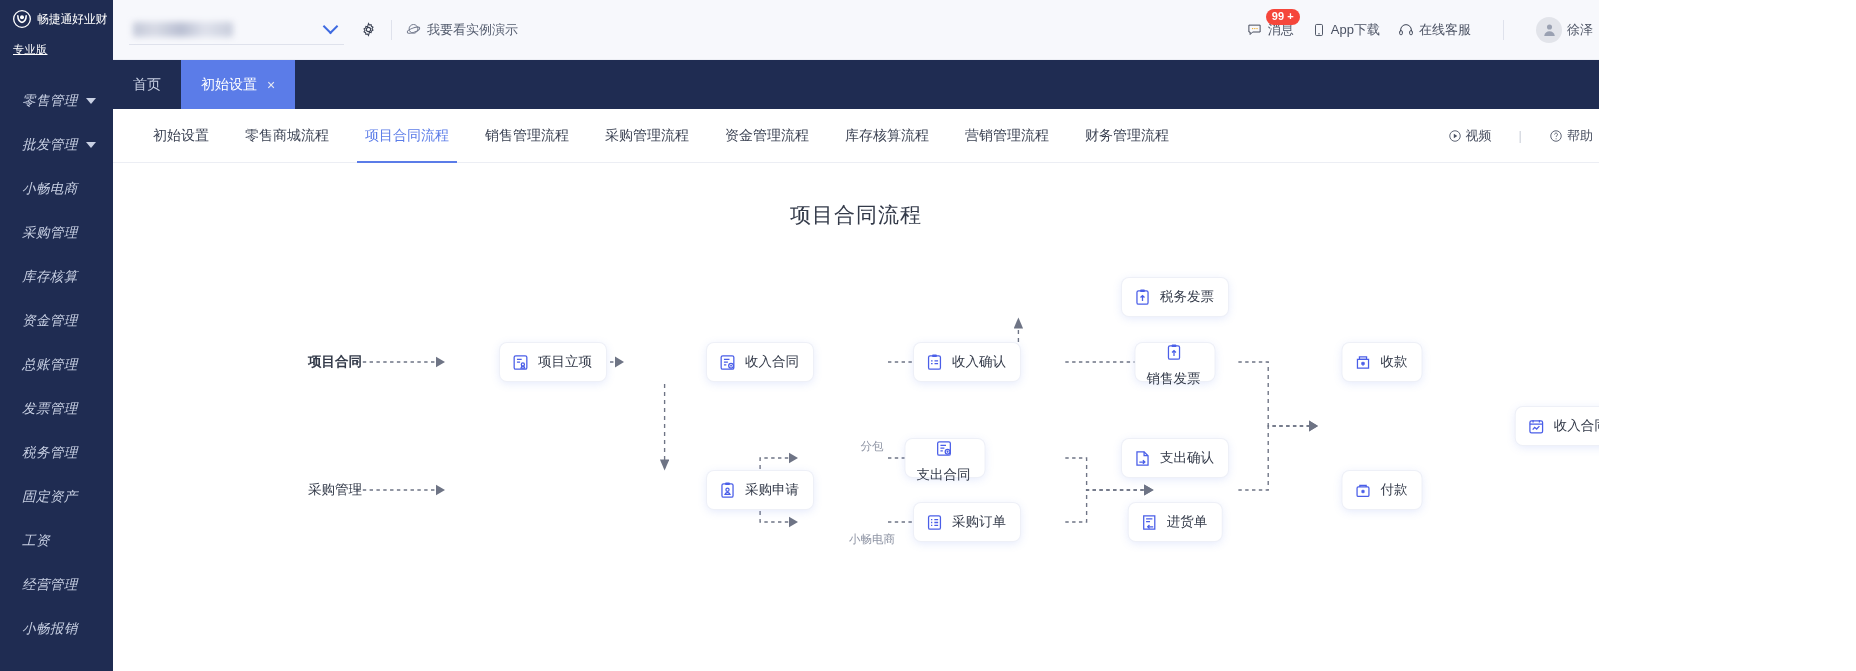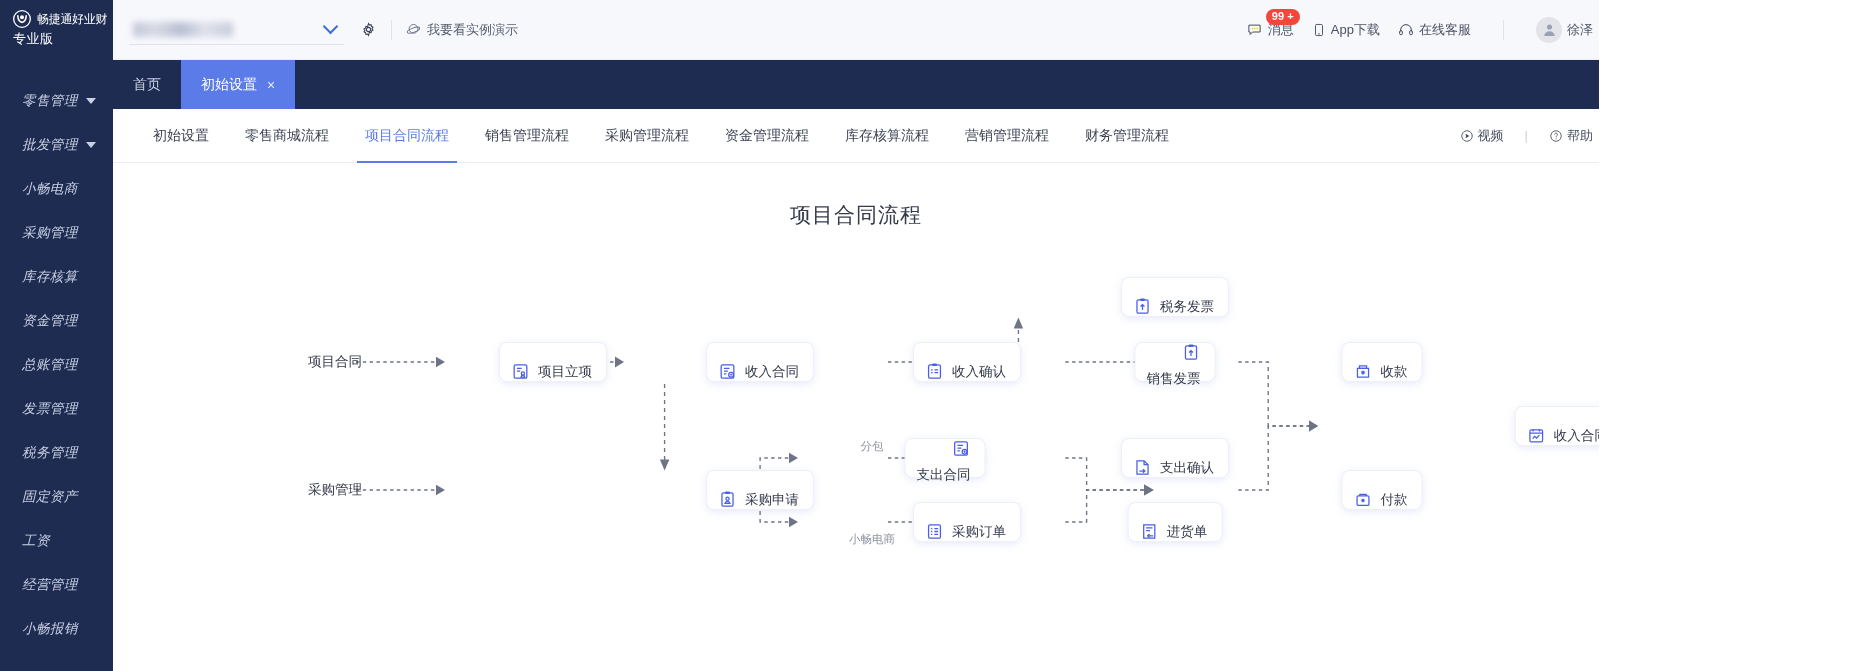--- a/index.html
+++ b/index.html
@@ -19,22 +19,23 @@
   .logo-row { display: flex; align-items: center; gap: 5px; }
   .logo-mark {
     width: 20px; height: 20px; flex: 0 0 20px; position: relative;
   }
   .logo-mark svg { display: block; }
   .logo-text {
     color: #ffffff; font-size: 12px; letter-spacing: -0.3px;
     white-space: nowrap; overflow: hidden; max-width: 72px;
   }
   .logo-sub {
-    color: #ffffff; font-size: 13px; margin-top: 1px; margin-left: 1px;
+    color: #ffffff; font-size: 11px; margin-top: 13px; margin-left: 1px;
     letter-spacing: 0.5px;
+    text-decoration: underline;
   }
   .nav { margin-top: 19px; font-style: italic; }
   .nav-item {
     height: 44px; display: flex; align-items: center;
     padding-left: 22px; color: #c9d1e4; font-size: 13.5px;
     cursor: pointer; letter-spacing: 0.4px; white-space: nowrap;
   }
   .caret {
     margin-left: 8px; width: 0; height: 0;
     border-left: 5px solid transparent; border-right: 5px solid transparent;
@@ -112,21 +113,21 @@
     font-size: 14px; color: #3c4354; padding: 0 18px; height: 54px;
     display: flex; align-items: center; cursor: pointer; position: relative;
     white-space: nowrap;
   }
   .subtab.active { color: #5b7ce8; }
   .subtab.active::after {
     content: ''; position: absolute; left: 10px; right: 10px; bottom: 0;
     height: 2px; background: #5b7ce8;
   }
   .subtab-right {
-    margin-left: auto; display: flex; align-items: center; gap: 18px;
+    margin-left: auto; display: flex; align-items: center; gap: 24px;
     padding-right: 6px; color: #4a5162; font-size: 13px;
   }
   .sr-item { display: flex; align-items: center; gap: 4px; cursor: pointer; }
   .sr-sep { color: #ccd0da; margin: 0 3px; }
 
   .page-title {
     text-align: center; font-size: 21px; color: #333a49;
     margin-top: 38px; letter-spacing: 1px;
   }
 
@@ -138,21 +139,21 @@
     position: absolute; font-size: 13.5px; color: #333a49;
     white-space: nowrap; transform: translateY(-50%);
   }
   .edge-label {
     position: absolute; font-size: 11.5px; color: #8d93a3;
     white-space: nowrap; transform: translate(-50%,-50%);
   }
 
   .node {
     position: absolute; height: 38px; background: #ffffff;
-    border-radius: 7px; display: flex; align-items: flex-end;
+    border-radius: 7px; display: flex; align-items: center;
     padding: 0 14px 0 11px; gap: 8px; cursor: pointer;
     box-shadow: 0 0 0 1px #eef0f7, 0 2px 10px rgba(91,124,232,0.18);
     transform: translate(-50%,-50%); white-space: nowrap;
   }
   .node .lbl { font-size: 13.5px; color: #333a49; }
   .node .ic { width: 19px; height: 19px; flex: 0 0 19px; display: block; }
 </style>
 </head>
 <body>
 
@@ -379,21 +380,21 @@
             <path d="M1117,219 L1142,219 L1142,251 L1219,251"></path>
 
             <path d="M1117,283 L1142,283 L1142,251 L1219,251"></path>
 
             <path d="M1320,123 L1355,123 L1355,187 L1412,187"></path>
 
             <path d="M1320,251 L1355,251 L1355,187 L1412,187"></path>
           </g>
         </svg>
 
-        <div class="rowlabel" style="left:195px; top:123px;">项目合同</div>
+        <div class="rowlabel" style="left:195px; top:123px;font-weight:bold;">项目合同</div>
         <div class="rowlabel" style="left:195px; top:251px;">采购管理</div>
 
         <div class="edge-label" style="left:759px; top:207px;">分包</div>
         <div class="edge-label" style="left:759px; top:300px;">小畅电商</div>
 
         <div class="node" style="left:1062px; top:58px;">
           <svg class="ic" viewBox="0 0 24 24" fill="none" stroke="#4a5ee8" stroke-width="1.6">
             <rect x="5" y="3.5" width="14" height="17" rx="2"></rect>
               <rect x="9" y="1.8" width="6" height="3.4" rx="1" fill="#4a5ee8" stroke="none"></rect>
             <path d="M12 16.5V9.5M9.5 12L12 9.5l2.5 2.5"></path>

